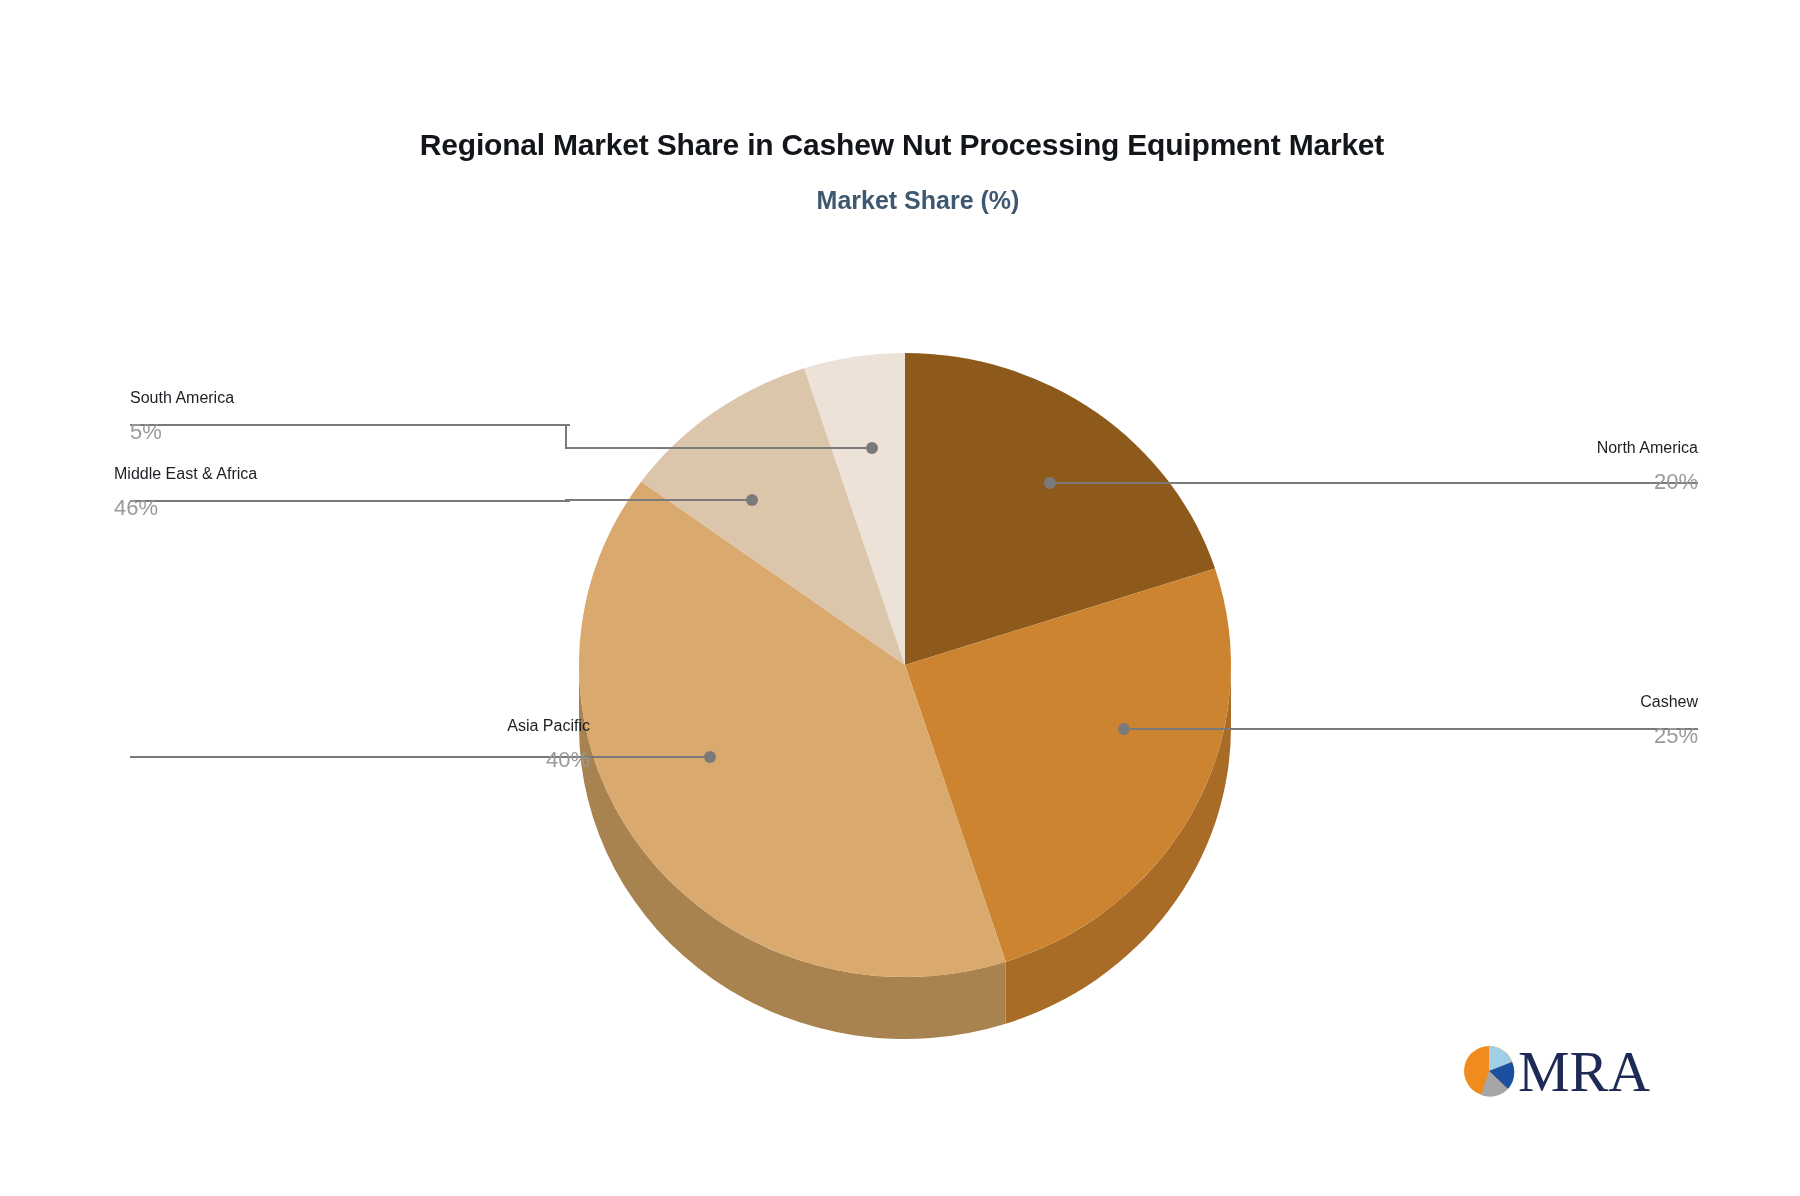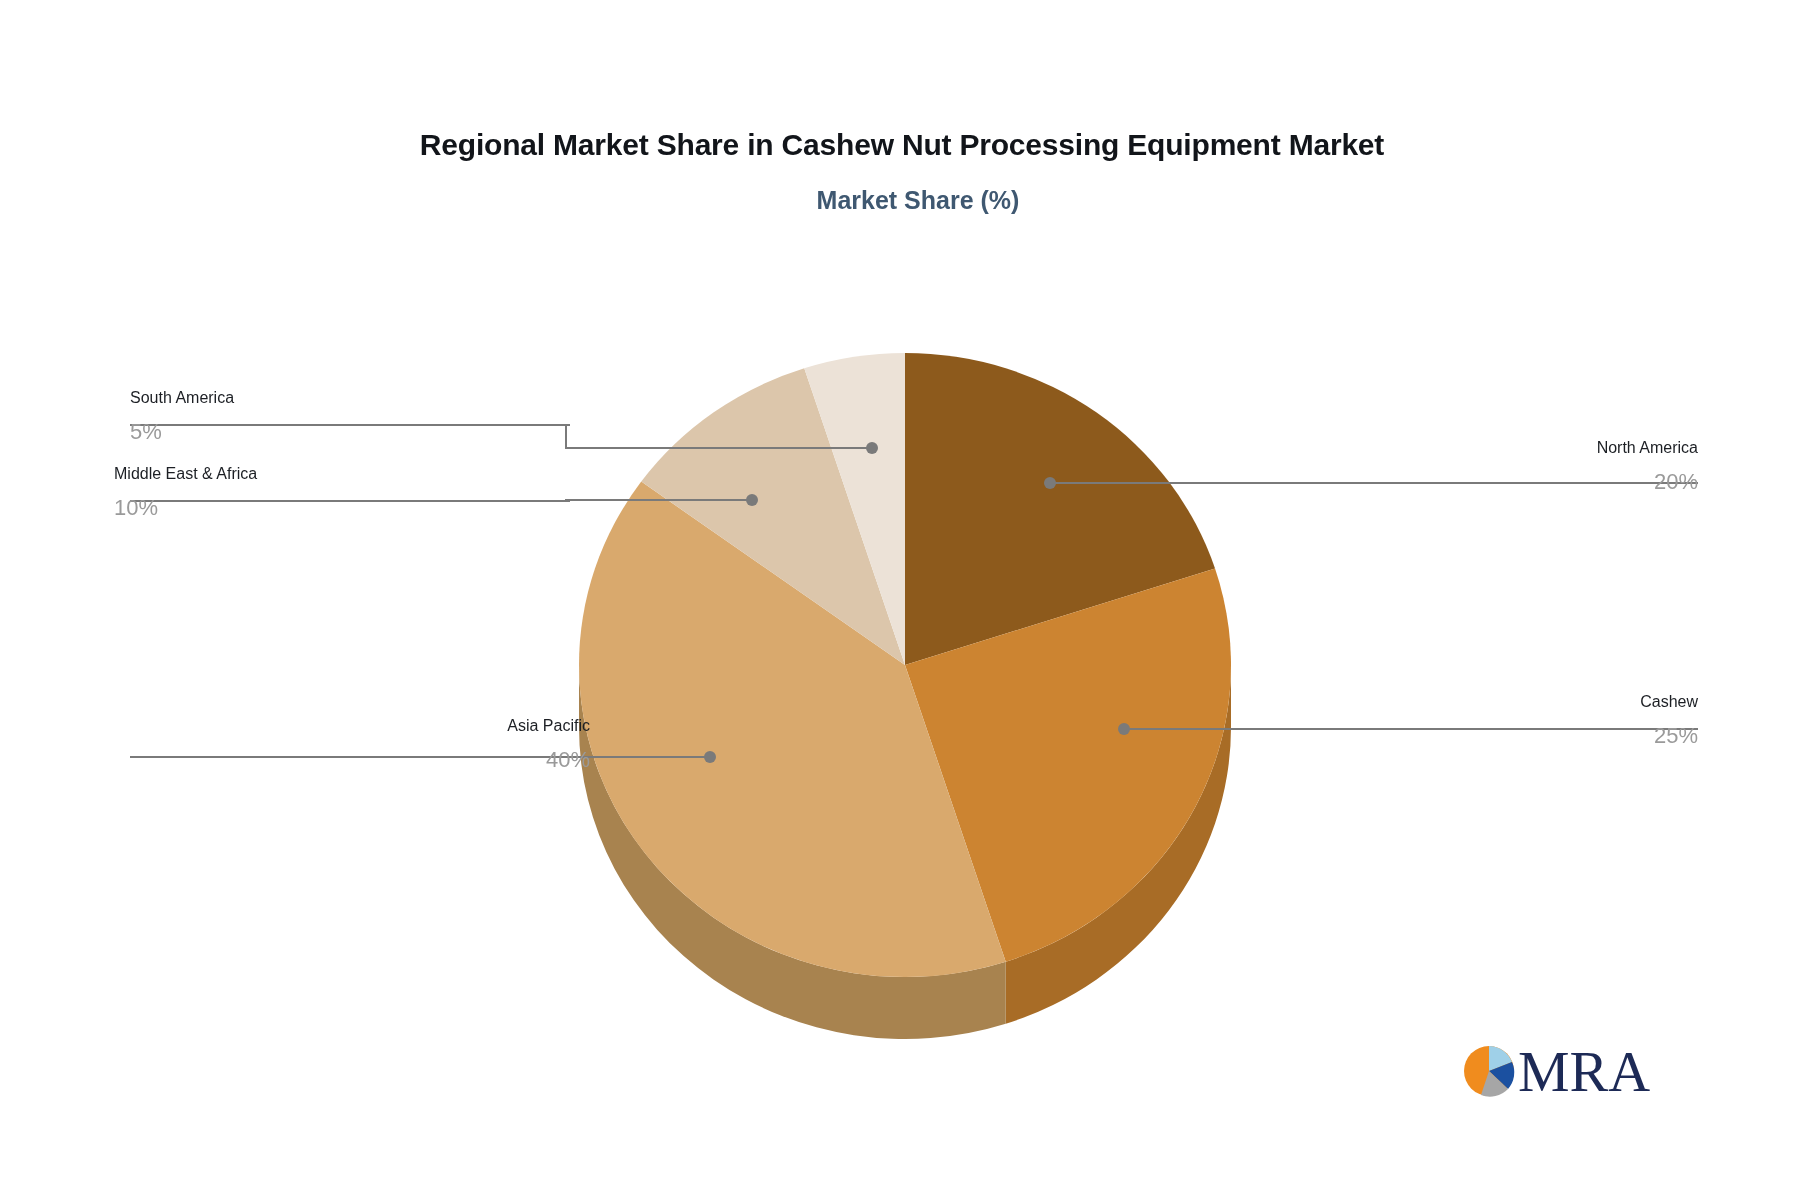--- a/index.html
+++ b/index.html
@@ -112,21 +112,21 @@
     <div class="cl-val">25%</div>
   </div>
 
   <div class="callout left" id="co-2" style="left:130px;top:718px;width:460px;text-align:right;">
     <div class="cl-name">Asia Pacific</div>
     <div class="cl-val">40%</div>
   </div>
 
   <div class="callout left" id="co-3" style="left:114px;top:466px;width:460px;">
     <div class="cl-name">Middle East &amp; Africa</div>
-    <div class="cl-val">10%</div>
+    <div class="cl-val">46%</div>
   </div>
 
   <div class="callout left" id="co-4" style="left:130px;top:390px;width:460px;">
     <div class="cl-name">South America</div>
     <div class="cl-val">5%</div>
   </div>
 
   <div id="logo">
     <svg width="200" height="72" viewBox="0 0 200 72">
       <g>

